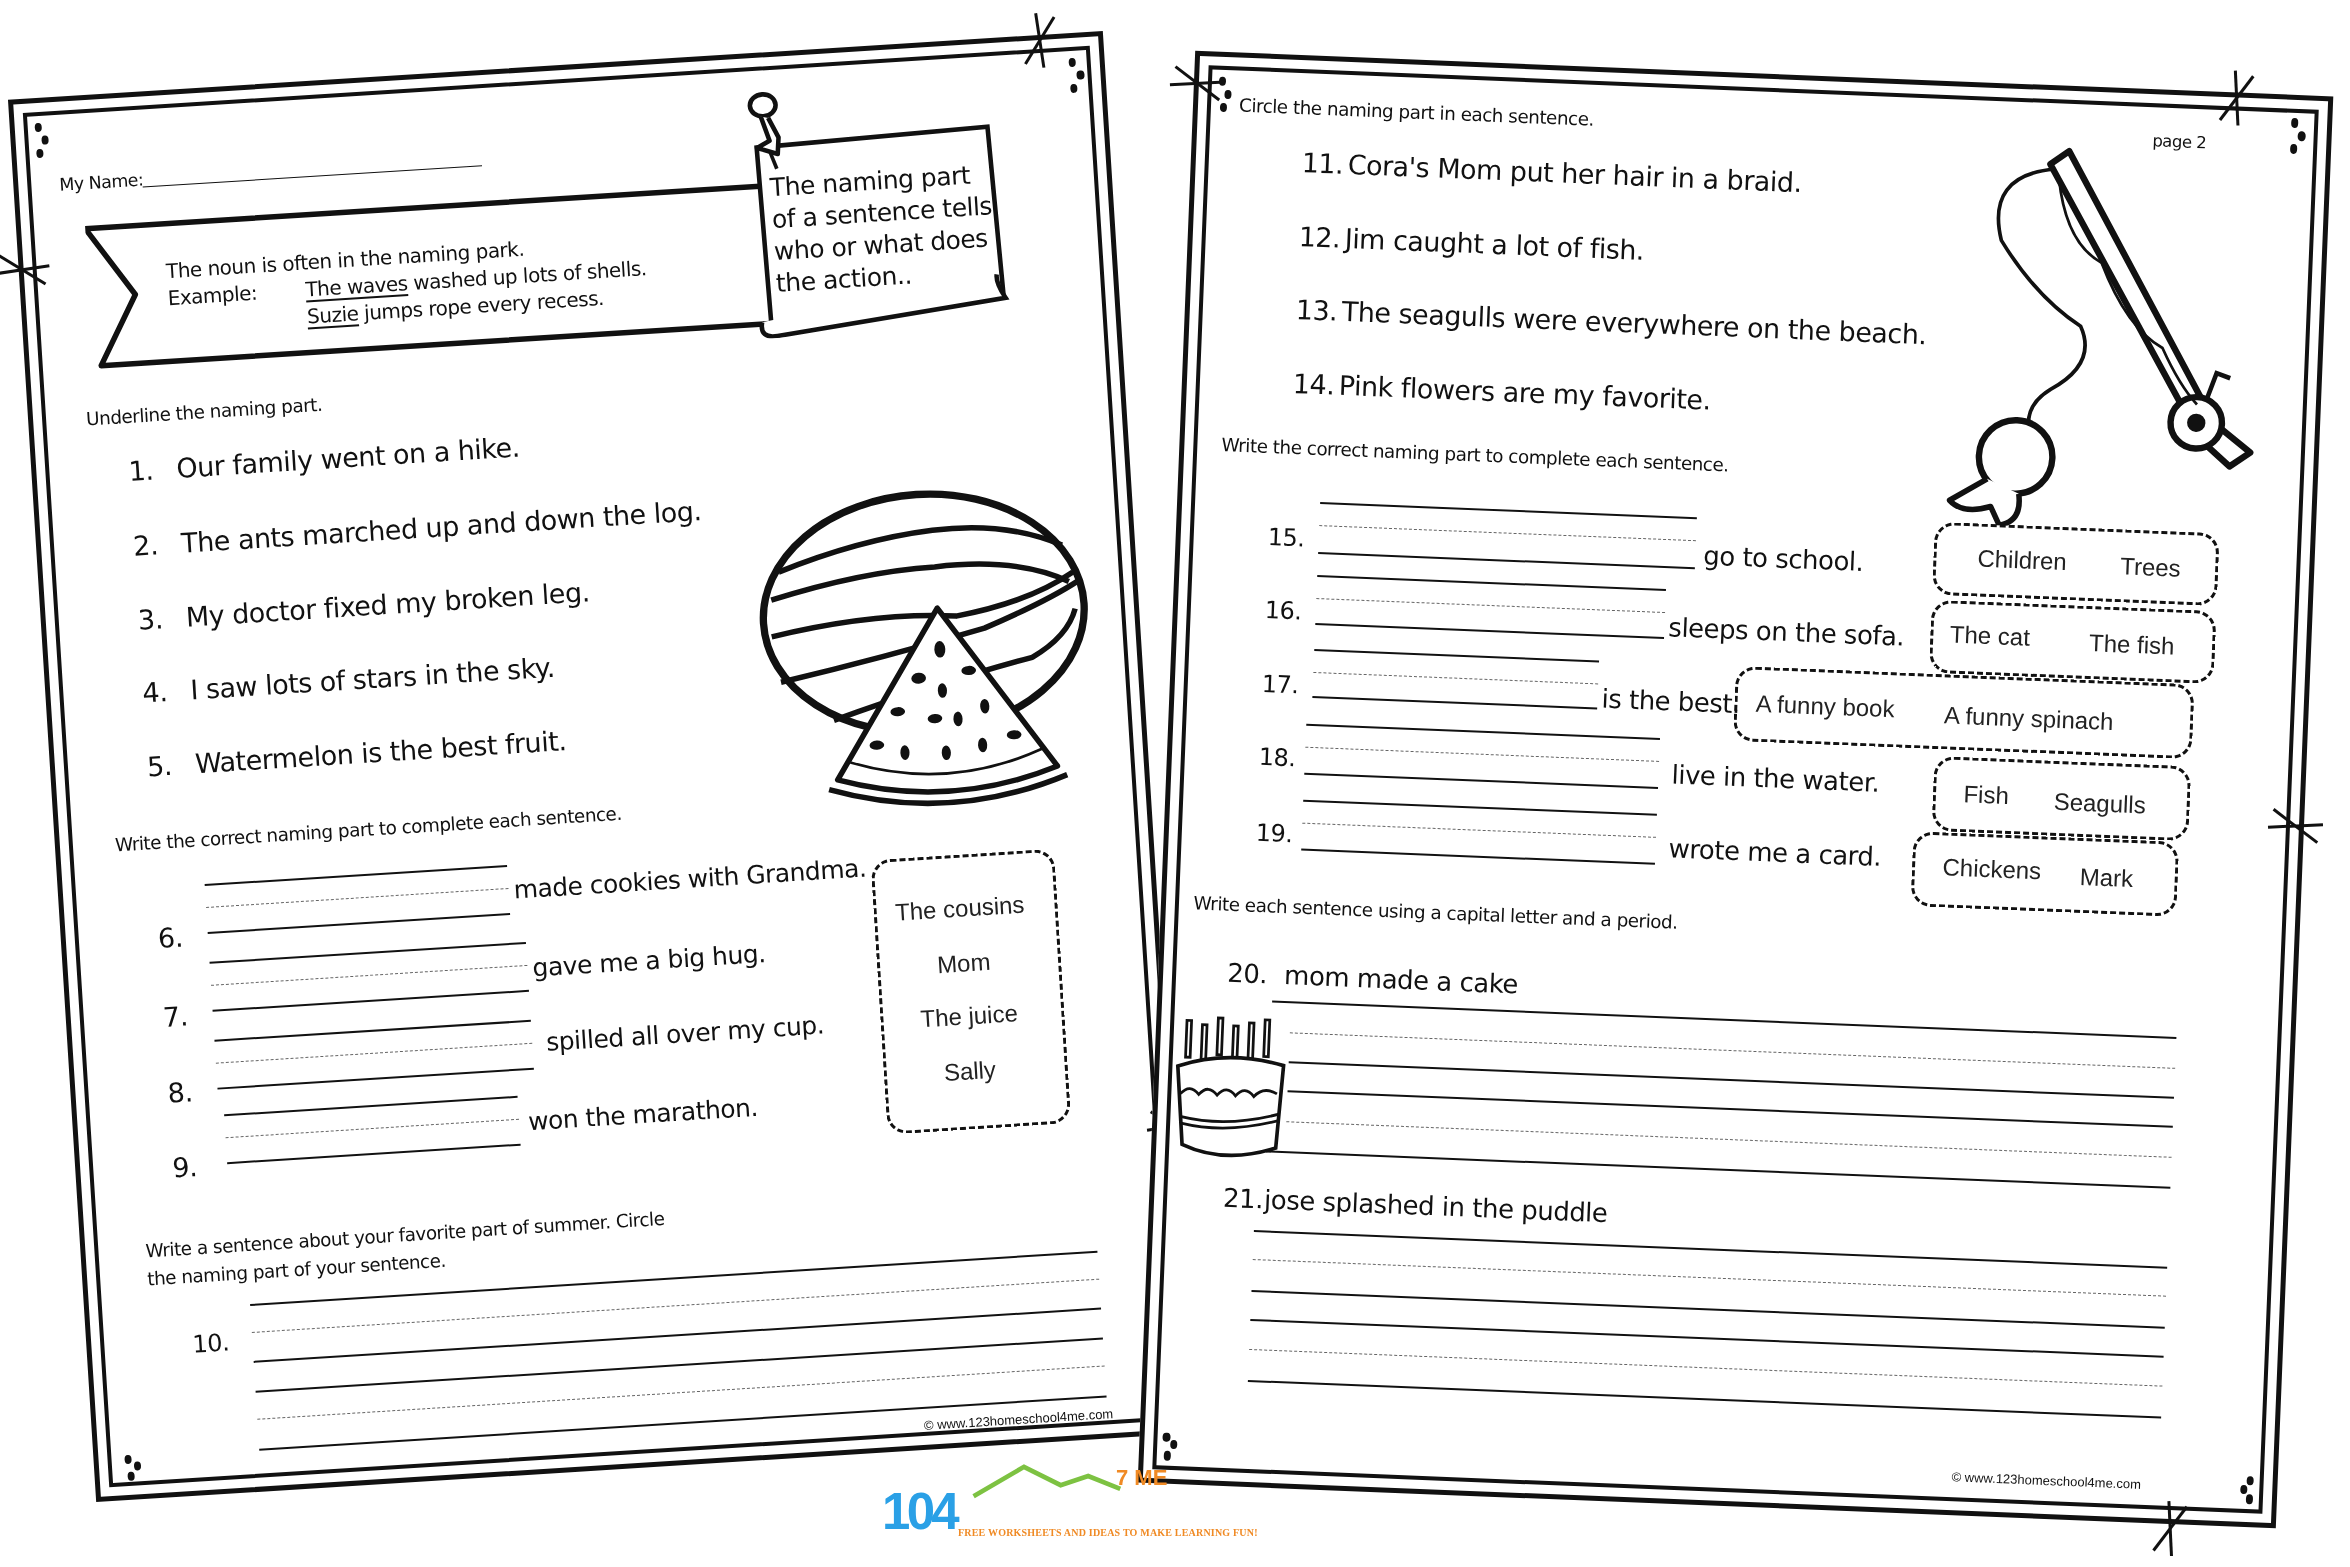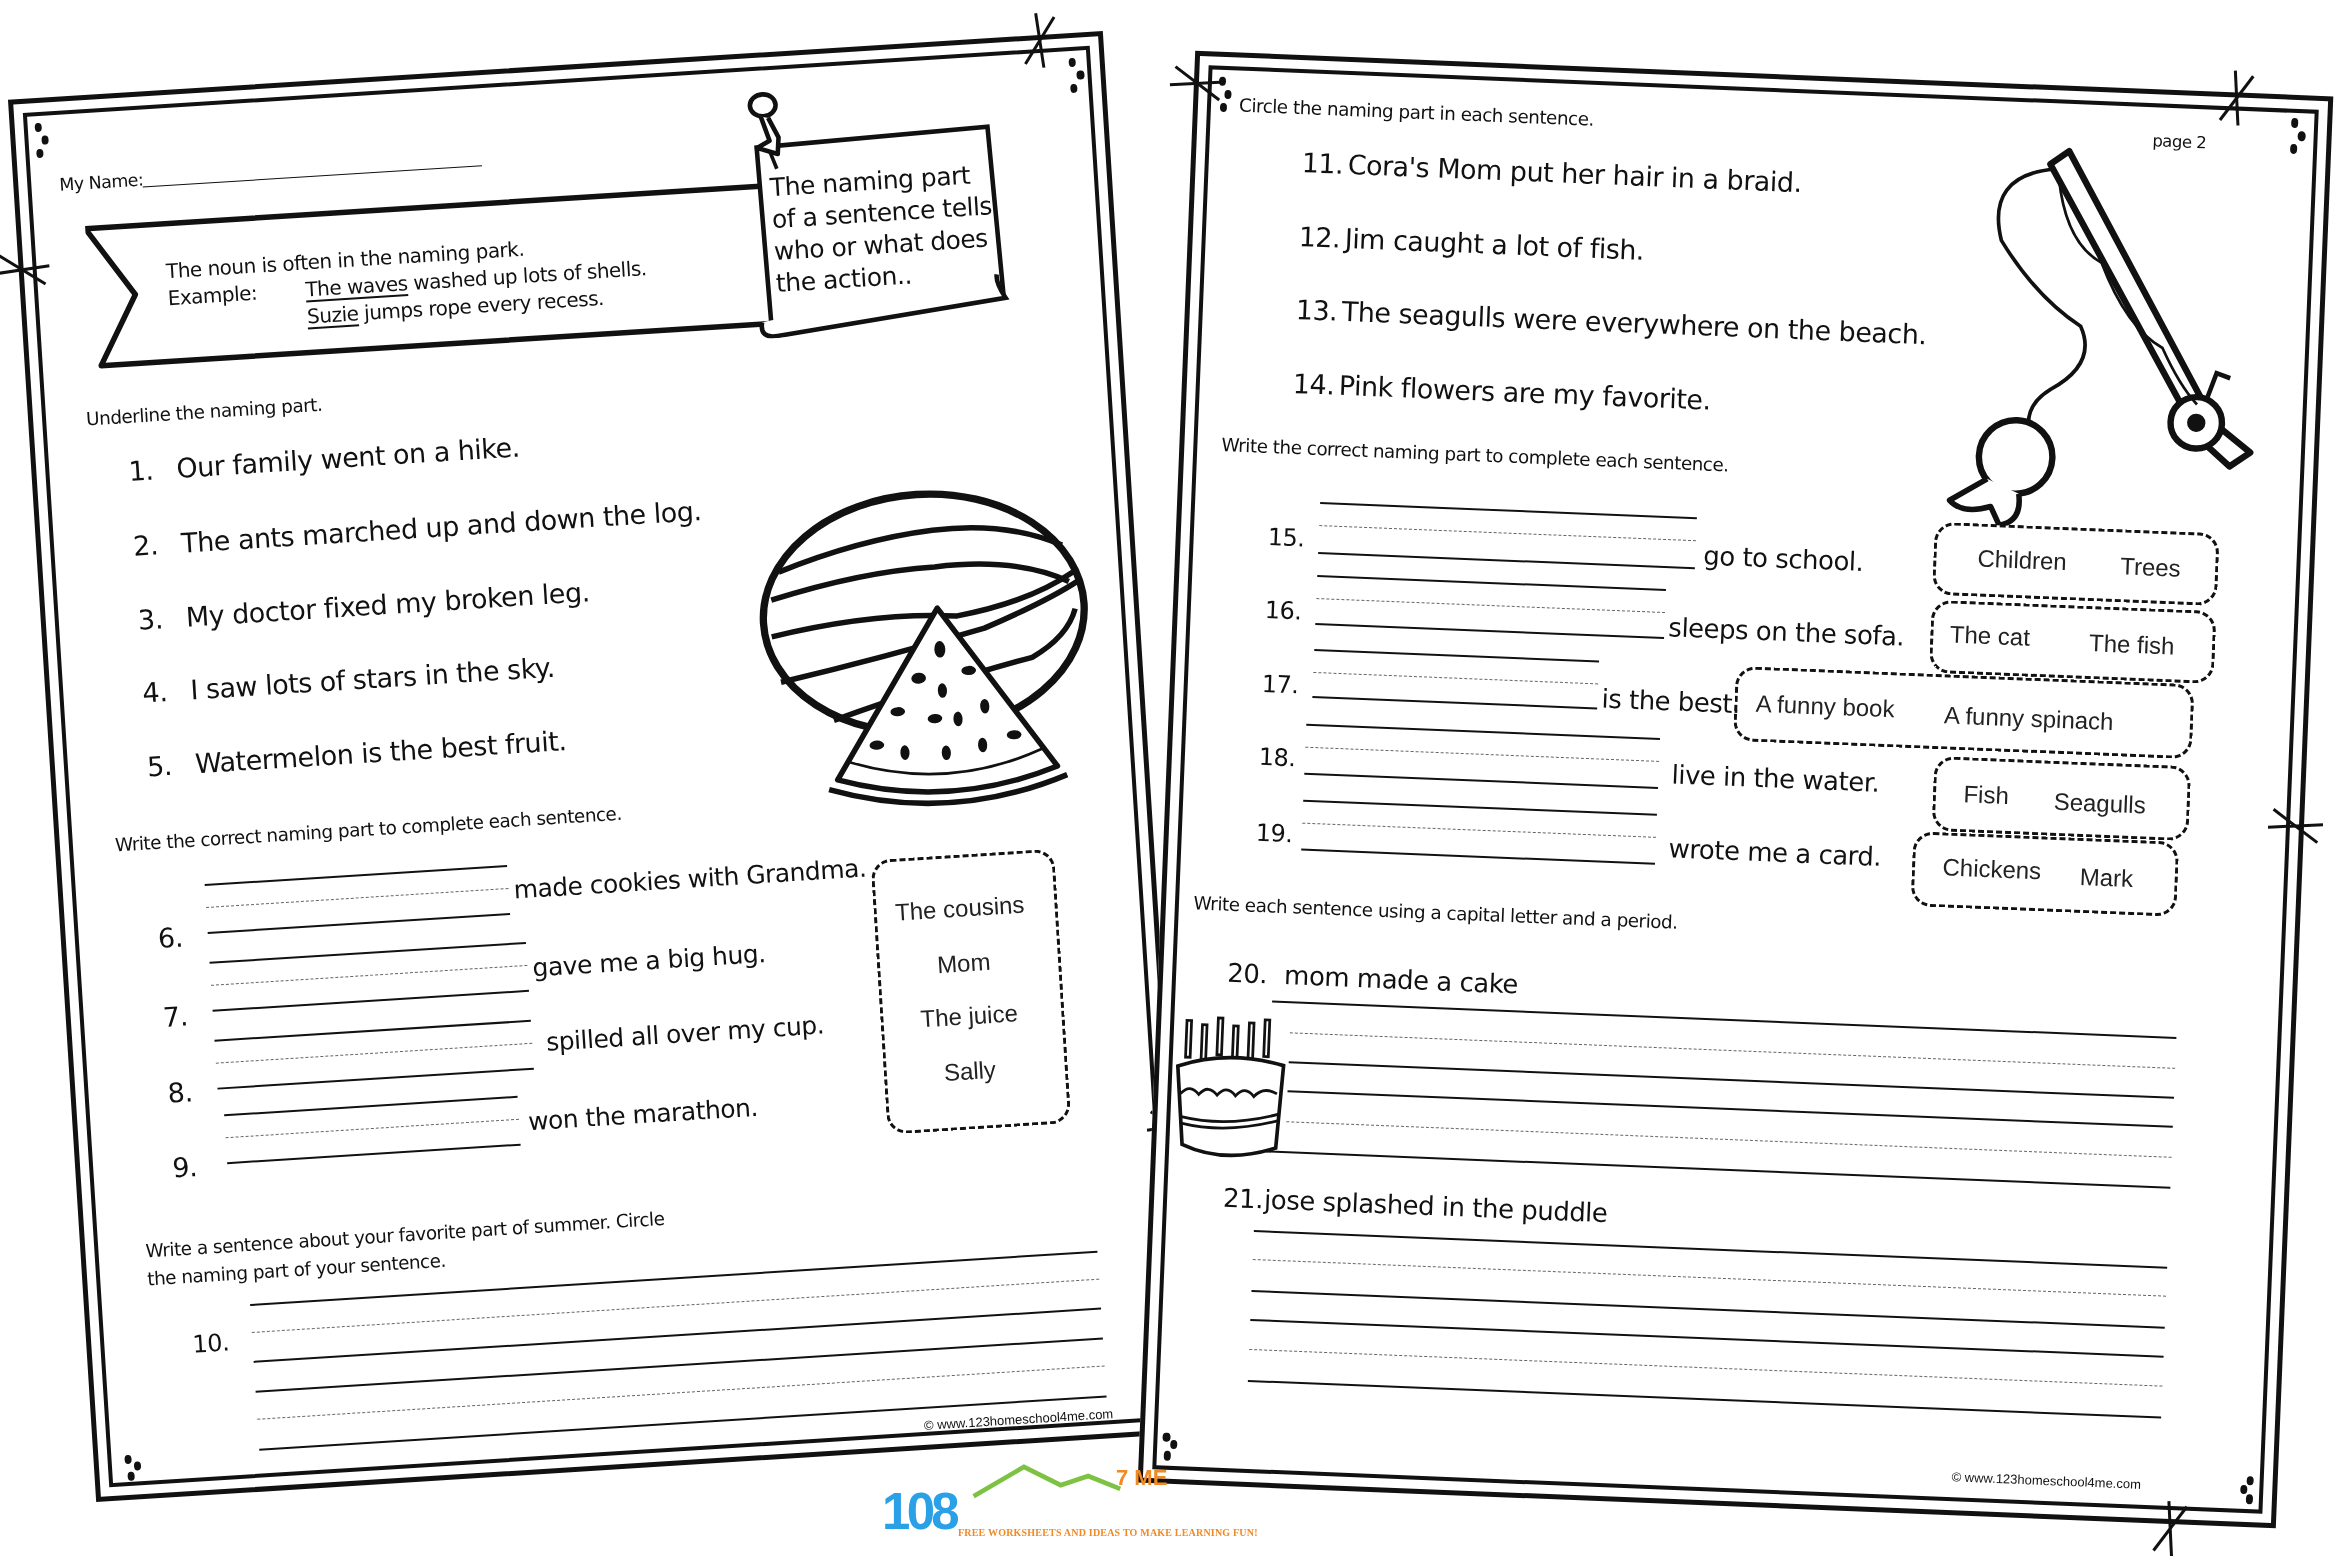--- a/index.html
+++ b/index.html
@@ -340,17 +340,17 @@
   <div class="wl dash" style="left:101px;top:1290px;width:914px;"></div>
   <div class="wl solid" style="left:101px;top:1321px;width:914px;"></div>
 
   <div class="abs copyright" style="left:808px;top:1382px;">© www.123homeschool4me.com</div>
 </div>
 
 <div class="logo">
   <svg class="abs" style="left:87px;top:-1.8px" width="165" height="37" viewBox="0 0 180 40">
     <path d="M5 36 L60 4 L100 24 L130 14 L165 28" fill="none" stroke="#7dc242" stroke-width="5"></path>
   </svg>
-  <span class="n123">108</span>
+  <span class="n123">104</span>
   <span class="fourme">7 ME</span>
   <span class="tag">FREE WORKSHEETS AND IDEAS TO MAKE LEARNING FUN!</span>
 </div>
 
 
 </body></html>

